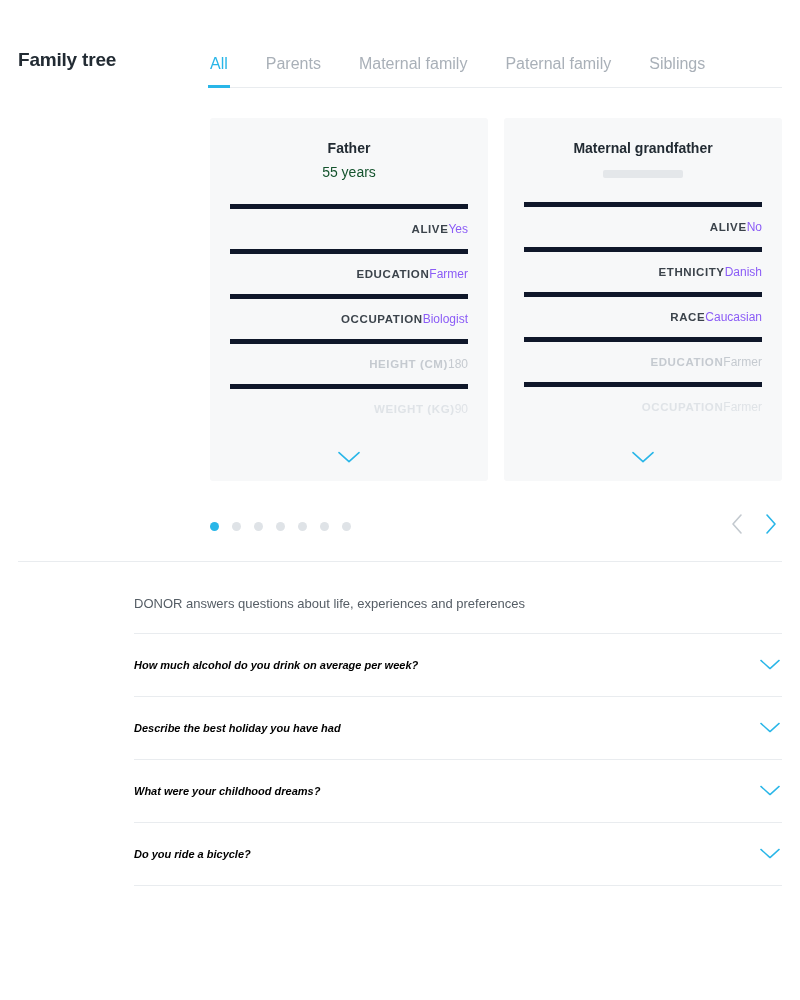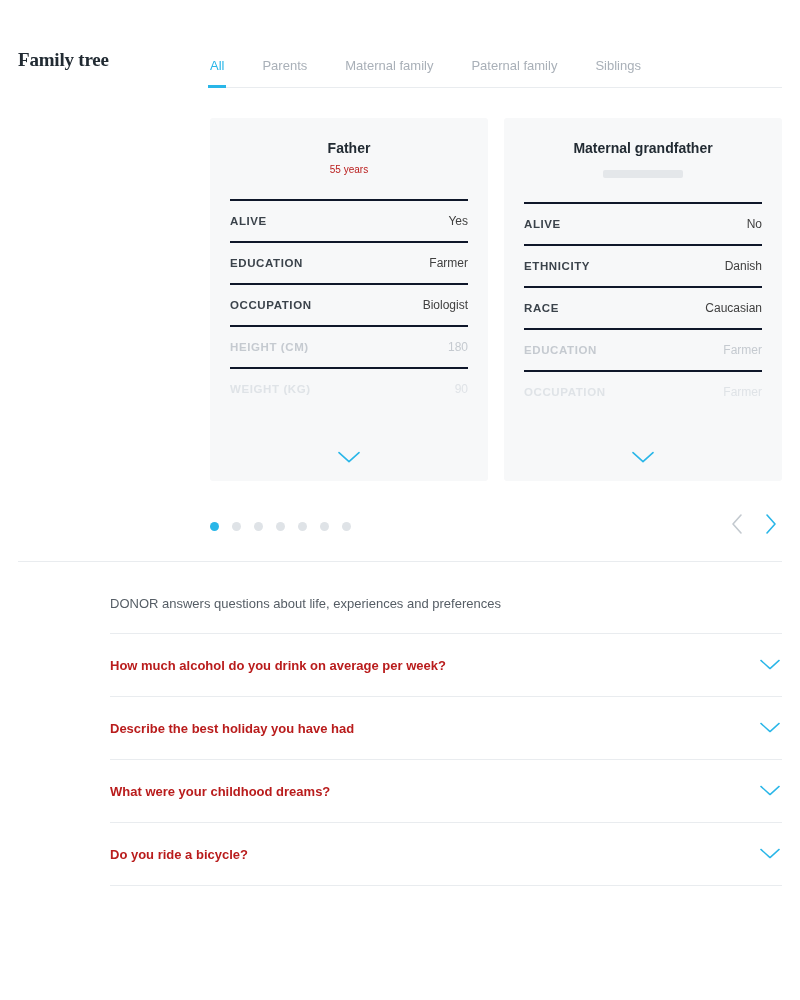--- a/index.html
+++ b/index.html
@@ -21,34 +21,33 @@
     padding: 30px 18px 0 18px;
   }
   .section-title {
     position: absolute;
     left: 18px;
     font-size: 19px;
     font-weight: bold;
     color: #222b33;
     letter-spacing: -0.2px;
     line-height: 1.3;
-    font-family: Liberation Serif, serif;
   }
   .family-title { top: 48px; }
 
   .tabs {
     margin-left: 192px;
     display: flex;
     align-items: flex-end;
     gap: 38px;
     border-bottom: 1px solid #e9ecef;
     height: 58px;
   }
   .tab {
-    font-size: 13px;
+    font-size: 16px;
     color: #a9b0b8;
     padding-bottom: 14px;
     cursor: pointer;
     position: relative;
     white-space: nowrap;
   }
   .tab.active {
     color: #29b6e8;
   }
   .tab.active::after {
@@ -80,48 +79,48 @@
     text-align: center;
     padding-bottom: 18px;
   }
   .card-title {
     font-size: 14px;
     font-weight: bold;
     color: #222b33;
   }
   .card-sub {
     margin-top: 8px;
-    font-size: 10px;
-    color: #b91c1c;
+    font-size: 14px;
+    color: #14532d;
   }
   .card-sub-bar {
     margin: 14px auto 0 auto;
     width: 80px;
     height: 8px;
     border-radius: 2px;
     background: #e4e7ea;
   }
   .rows { margin-top: 6px; }
   .row {
     display: flex;
-    justify-content: space-between;
+    justify-content: flex-end;
     align-items: center;
-    border-top: 2px solid #0f172a;
+    border-top: 5px solid #0f172a;
     padding: 13px 0;
     font-size: 11.5px;
   }
   .row .k {
     text-transform: uppercase;
     letter-spacing: 0.6px;
     font-weight: bold;
     color: #3b434b;
   }
   .row .v {
     font-size: 12px;
-    color: #404040;
+    color: #8b5cf6;
   }
   .row.fade1 .k, .row.fade1 .v { color: #c5cad0; }
   .row.fade2 .k, .row.fade2 .v { color: #dfe3e7; }
 
   .card-expand {
     position: absolute;
     left: 0; right: 0;
     bottom: 14px;
     text-align: center;
     cursor: pointer;
@@ -156,39 +155,40 @@
   .arrow { color: #c3c9cf; cursor: pointer; }
   .arrow.next { color: #29b6e8; }
 
   .divider {
     margin: 12px 18px 0 18px;
     border-top: 1px solid #e9ecef;
   }
 
   
   .qa-section { padding: 0 18px; position: relative; }
-  .qa-body { margin-left: 92px; padding-top: 34px; }
+  .qa-body { margin-left: 116px; padding-top: 34px; }
   .qa-intro {
     font-size: 13px;
     color: #555d65;
     padding-bottom: 22px;
     border-bottom: 1px solid #e9ecef;
   }
   .qa-item {
     display: flex;
     align-items: center;
     justify-content: space-between;
     border-bottom: 1px solid #e9ecef;
     padding: 22px 0;
     cursor: pointer;
   }
   .qa-q {
-    font-size: 13px;
+    font-size: 11px;
     font-weight: bold;
-    color: #b91c1c;
+    color: #000000;
+    font-style: italic;
   }
   .qa-chev { color: #29b6e8; padding-right: 2px; }
 </style>
 </head>
 <body>
 
 <div class="section family-section">
 
   <div class="section-title family-title">Family tree</div>
 

